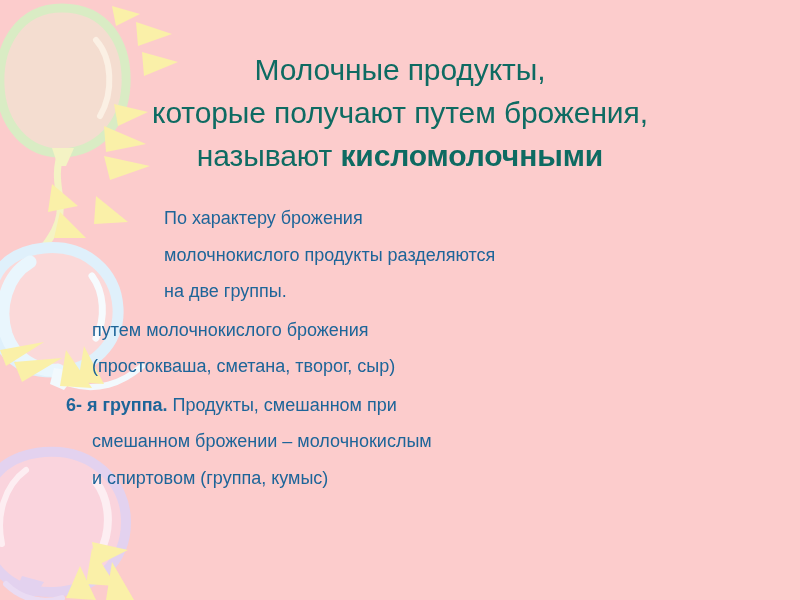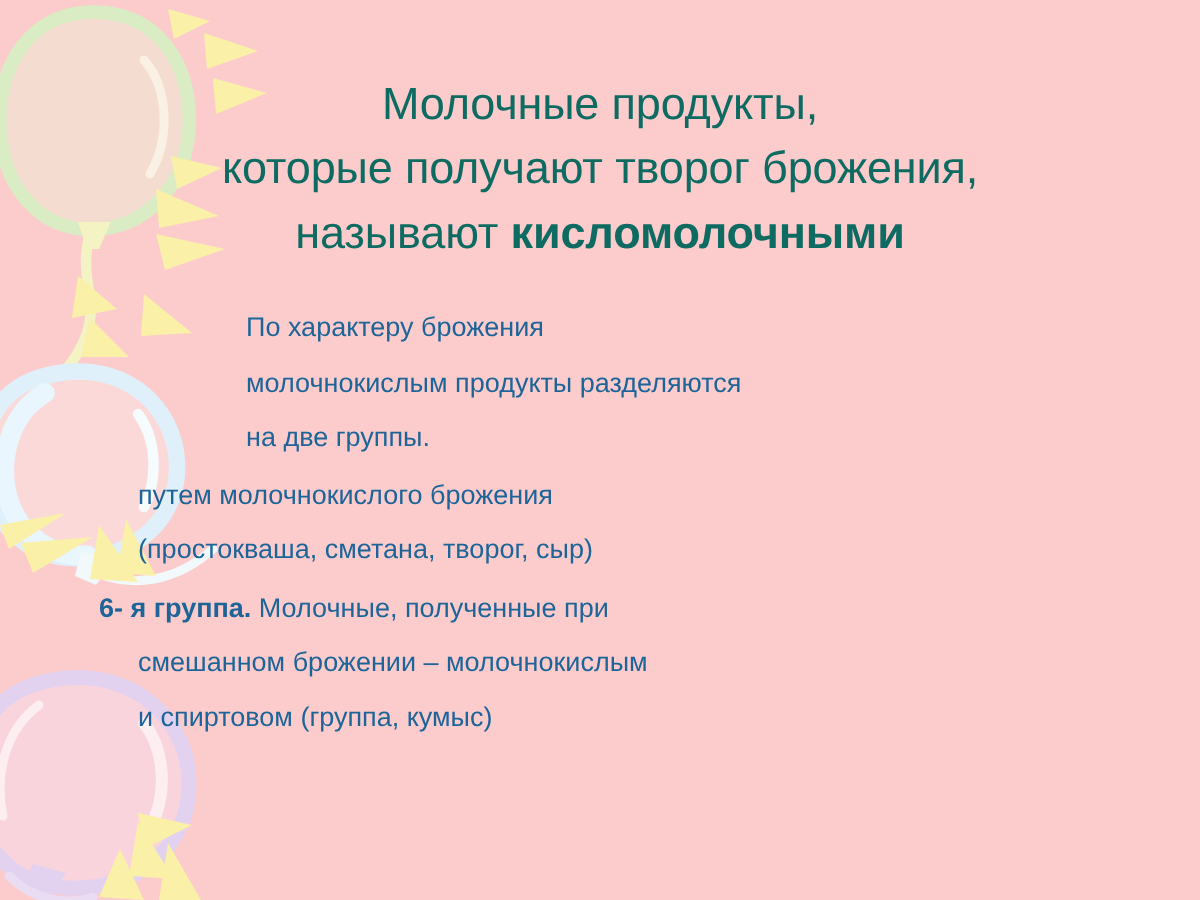--- a/index.html
+++ b/index.html
@@ -165,38 +165,38 @@
         <polygon points="92,542 128,550 96,566"></polygon>
       </g>
 
     </svg>
   </div>
 
   <div class="content">
 
     <div class="title-block">
       <span class="title-line">Молочные продукты,</span>
-      <span class="title-line">которые получают творог брожения,</span>
+      <span class="title-line">которые получают путем брожения,</span>
       <span class="title-line"><span>называют </span><span class="title-strong">кисломолочными</span></span>
     </div>
 
     <div class="body-block">
 
       <p class="para para-intro">
         <span class="para-line">По характеру брожения</span>
-        <span class="para-line">молочнокислым продукты разделяются</span>
+        <span class="para-line">молочнокислого продукты разделяются</span>
         <span class="para-line">на две группы.</span>
       </p>
 
       <p class="para para-group">
         <span class="para-line line-rest">путем молочнокислого брожения</span>
         <span class="para-line line-rest">(простокваша, сметана, творог, сыр)</span>
       </p>
 
       <p class="para para-group">
-        <span class="para-line"><span class="lbl">6- я группа.</span><span> Молочные, полученные при</span></span>
+        <span class="para-line"><span class="lbl">6- я группа.</span><span> Продукты, смешанном при</span></span>
         <span class="para-line line-rest">смешанном брожении – молочнокислым</span>
         <span class="para-line line-rest">и спиртовом (группа, кумыс)</span>
       </p>
 
     </div>
   </div>
 </div>
 
 </body></html>

